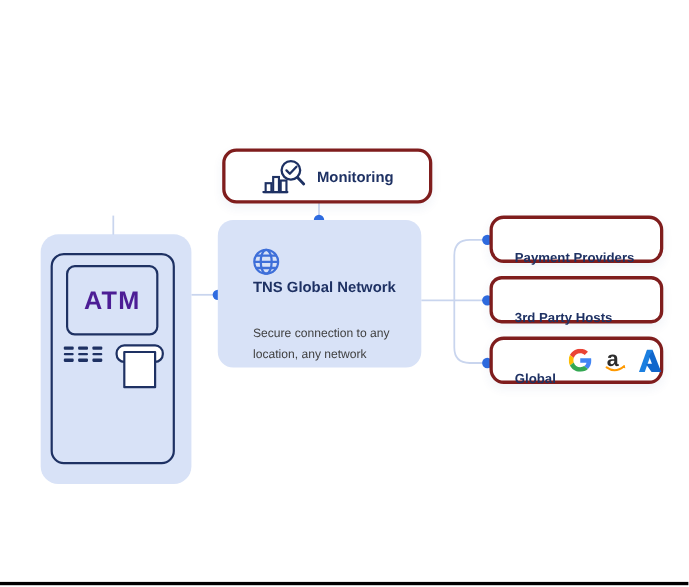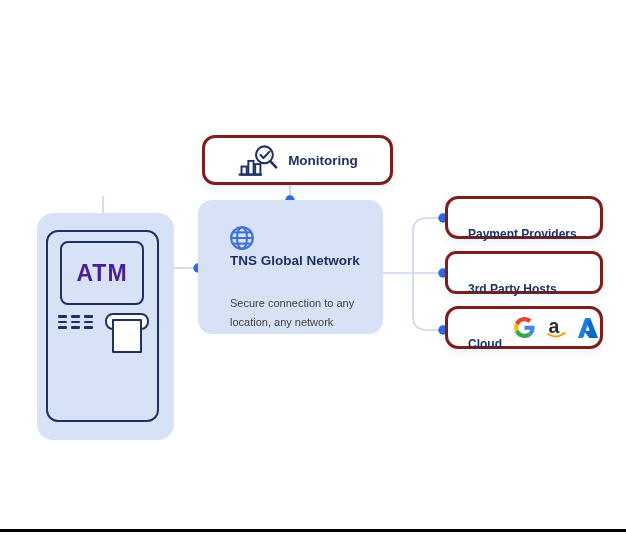--- a/index.html
+++ b/index.html
@@ -177,21 +177,21 @@
 
   <div class="card endpoint" id="endpoint-0">
     <span class="label bold navy-text">Payment Providers</span>
   </div>
 
   <div class="card endpoint" id="endpoint-1">
     <span class="label bold navy-text">3rd Party Hosts</span>
   </div>
 
   <div class="card endpoint" id="endpoint-2">
-    <span class="label bold navy-text">Cloud</span>
+    <span class="label bold navy-text">Global</span>
     <span class="logo-row">
 
       <svg width="21" height="21" viewBox="0 0 48 48">
         <path fill="#EA4335" d="M24 9.5c3.54 0 6.71 1.22 9.21 3.6l6.85-6.85C35.9 2.38 30.47 0 24 0 14.62 0 6.51 5.38 2.56 13.22l7.98 6.19C12.43 13.72 17.74 9.5 24 9.5z"></path>
         <path fill="#4285F4" d="M46.98 24.55c0-1.57-.15-3.09-.38-4.55H24v9.02h12.94c-.58 2.96-2.26 5.48-4.78 7.18l7.73 6c4.51-4.18 7.09-10.36 7.09-17.65z"></path>
         <path fill="#FBBC05" d="M10.53 28.59c-.48-1.45-.76-2.99-.76-4.59s.27-3.14.76-4.59l-7.98-6.19C.92 16.46 0 20.12 0 24c0 3.88.92 7.54 2.56 10.78l7.97-6.19z"></path>
         <path fill="#34A853" d="M24 48c6.48 0 11.93-2.13 15.89-5.81l-7.73-6c-2.15 1.45-4.92 2.3-8.16 2.3-6.26 0-11.57-4.22-13.47-9.91l-7.98 6.19C6.51 42.62 14.62 48 24 48z"></path>
       </svg>
 
       <svg width="24" height="24" viewBox="0 0 32 30">

